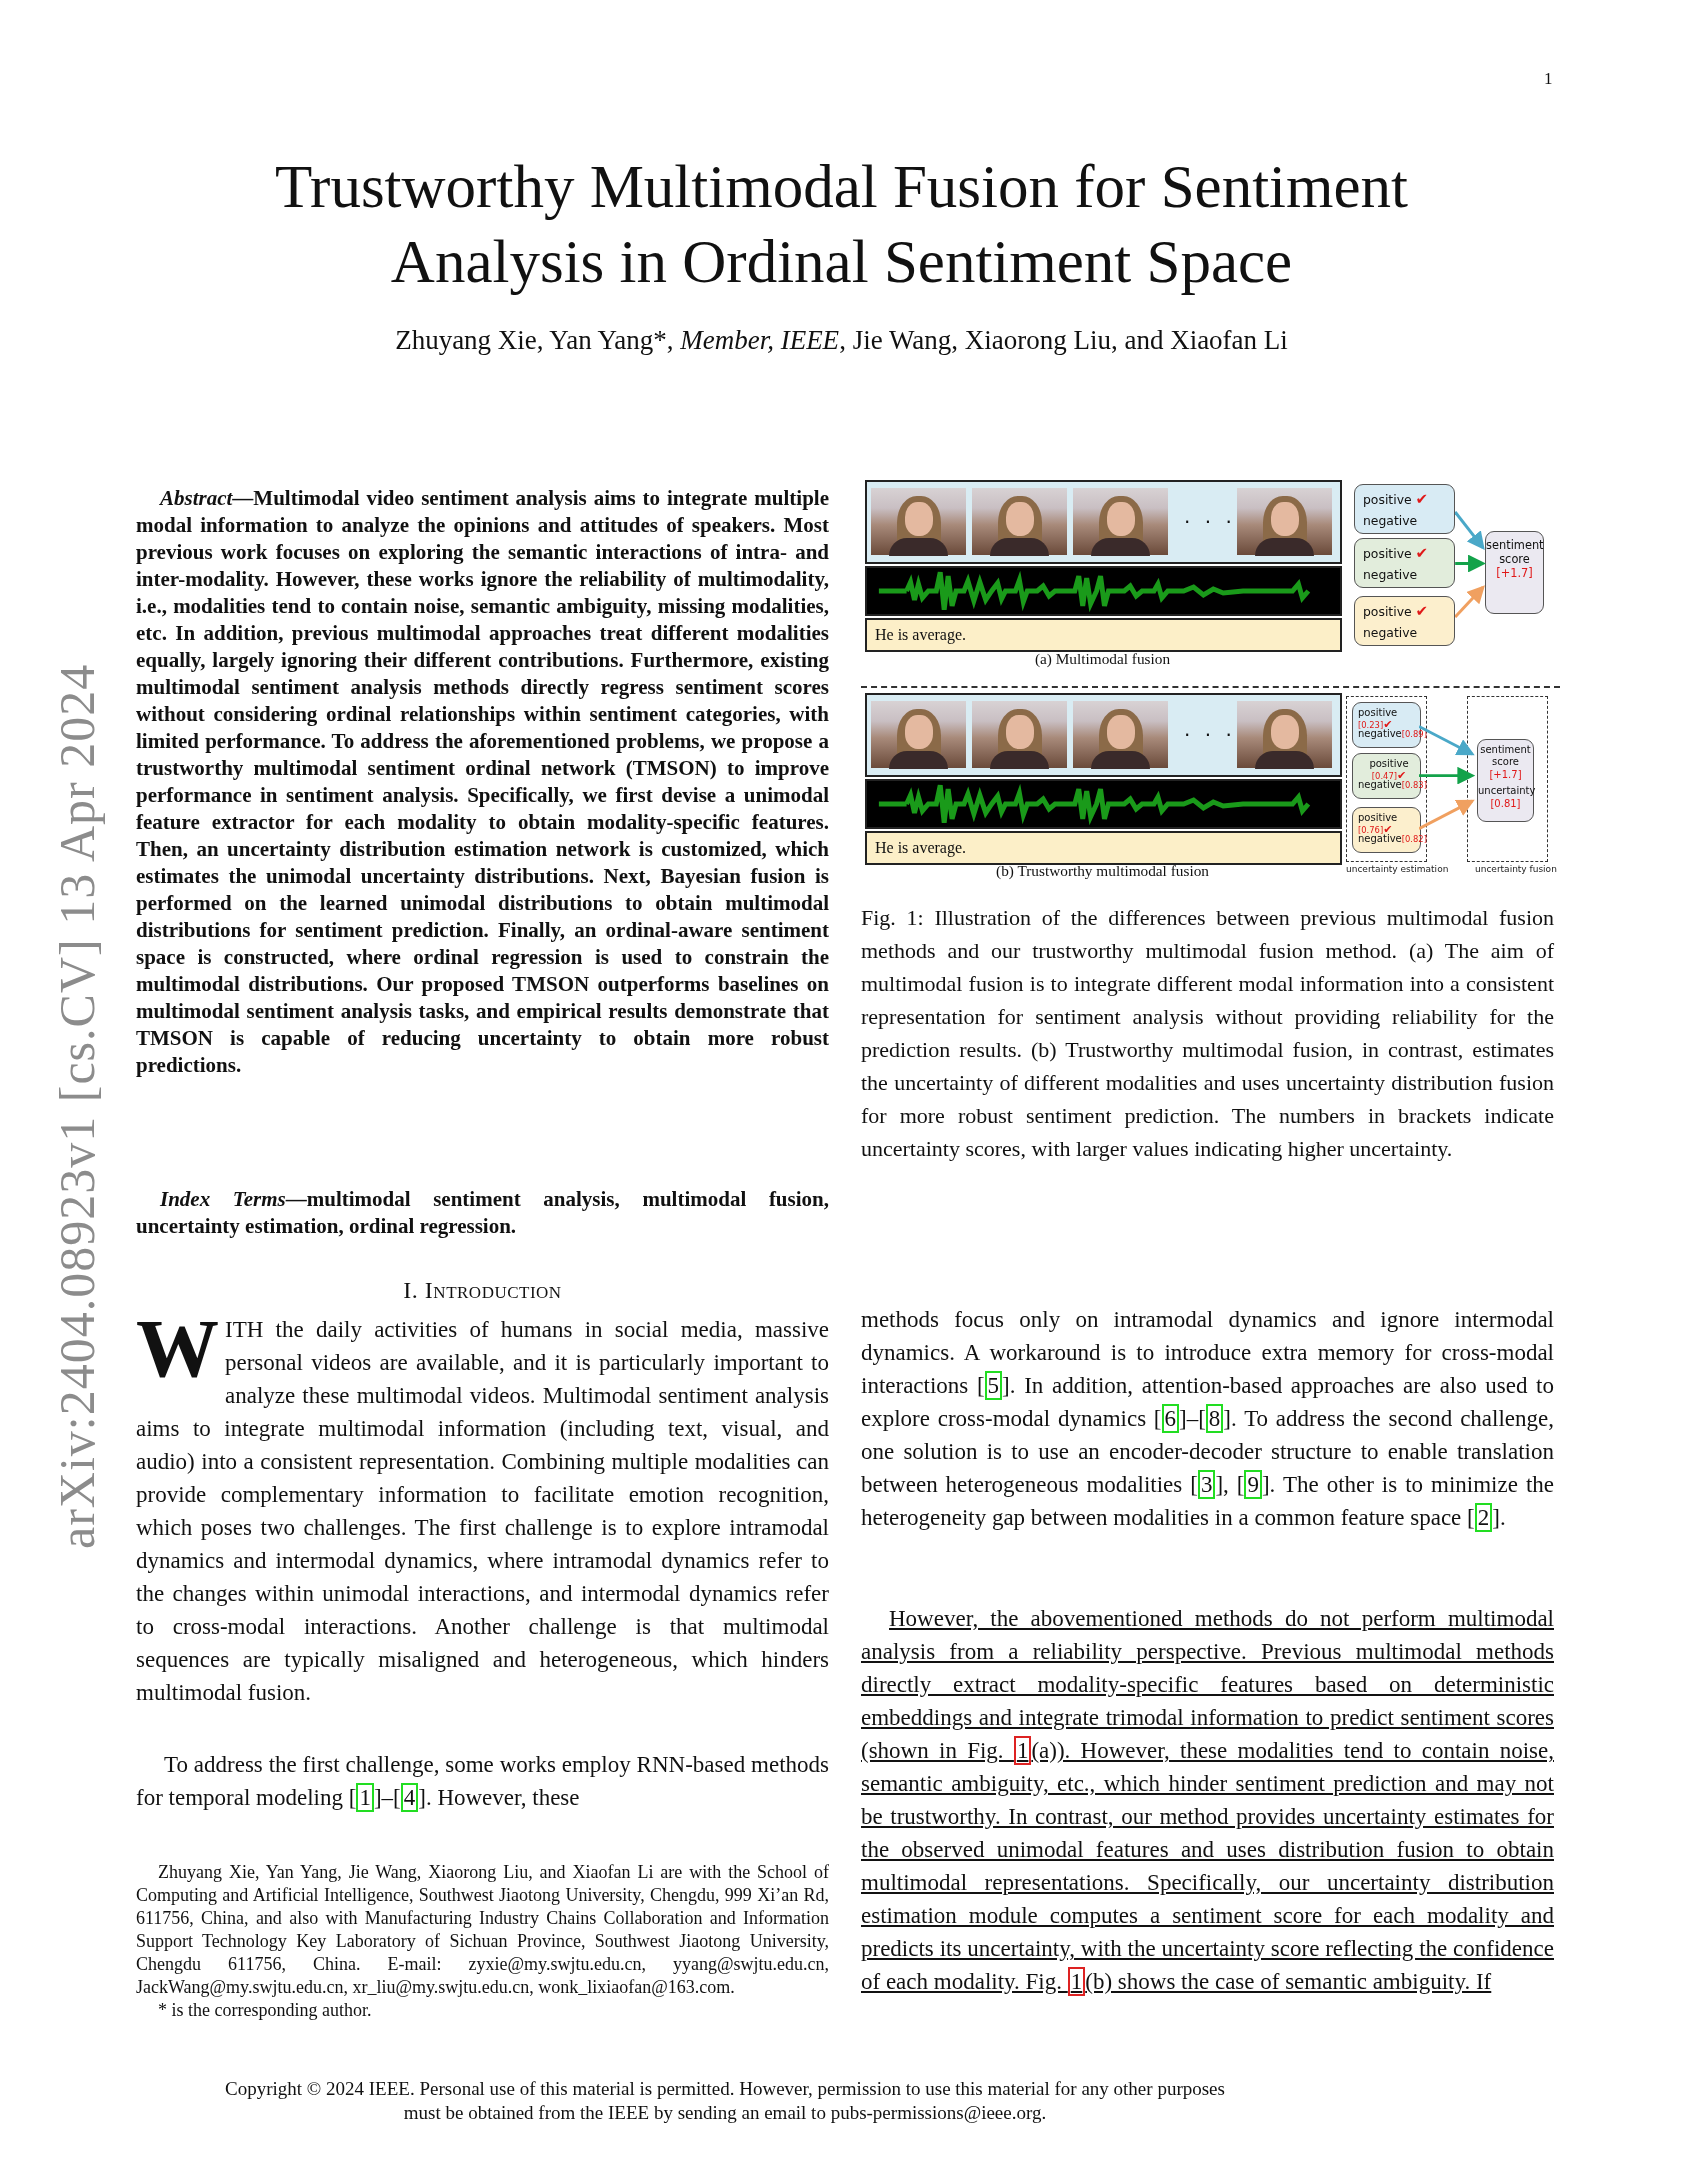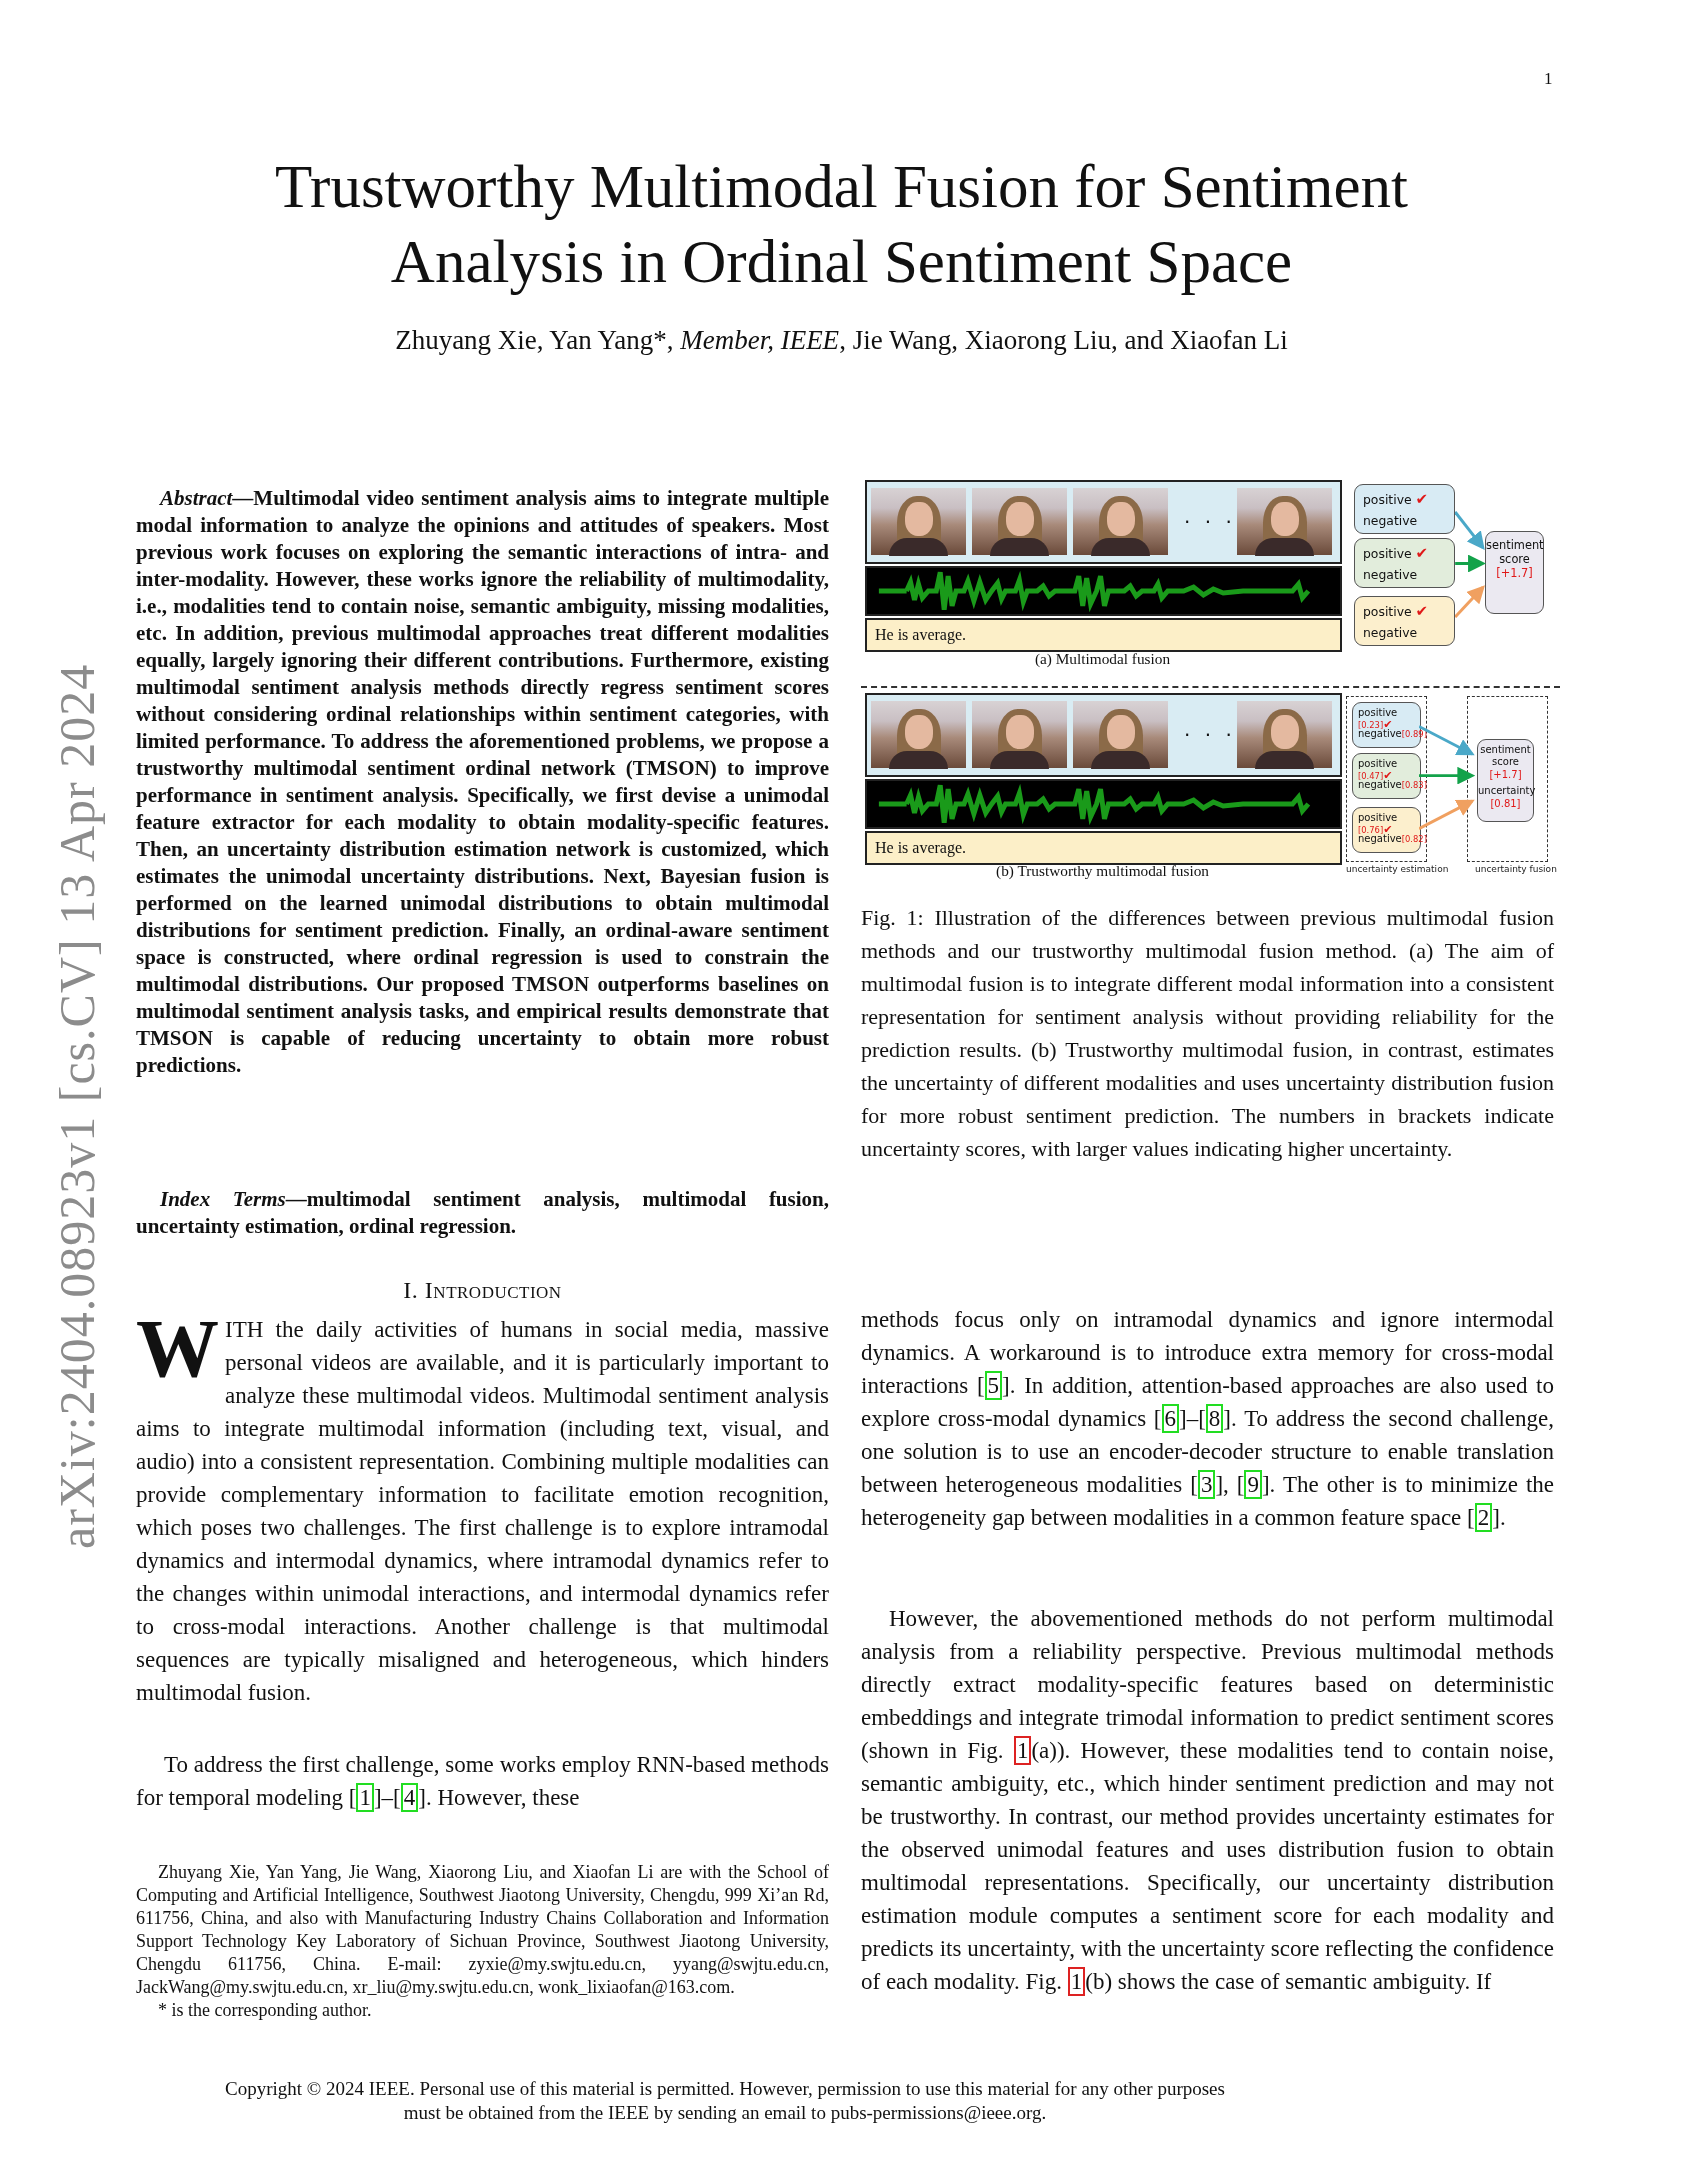--- a/index.html
+++ b/index.html
@@ -17,21 +17,21 @@
   .index { top: 1186px; font-weight: bold; font-size: 21px; line-height: 27px; text-indent: 24px; }
   .sec-head { position: absolute; top: 1277px; left: 136px; width: 693px; text-align: center; font-size: 24px; letter-spacing: 0.5px; }
   .sec-head .sc { font-variant: small-caps; }
   .body-text { font-size: 23px; line-height: 33px; }
   .intro-p1 { top: 1313px; }
   .dropcap { float: left; font-size: 83px; line-height: 63px; font-weight: bold; margin: 4px 6px 0 0; }
   .intro-p2 { top: 1748px; text-indent: 28px; }
   .footnote { position: absolute; top: 1861px; left: 136px; width: 693px; font-size: 18px; line-height: 23px; text-align: justify; }
   .footnote p { margin: 0; text-indent: 22px; }
   .right-p1 { top: 1303px; }
-  .right-p2 { top: 1602px; text-indent: 28px; }
+  .right-p2 { top: 1602px; text-indent: 28px; text-decoration: underline; }
   .cite-g { border: 2px solid #22dd22; padding: 0 1px; }
   .cite-r { border: 2px solid #dd2222; padding: 0 1px; }
   .copyright { position: absolute; top: 2077px; left: 0; width: 1450px; text-align: center; font-size: 19px; line-height: 24px; }
   .caption { top: 901px; font-size: 22px; line-height: 33px; }
 
   
   .figure { position: absolute; left: 861px; top: 480px; width: 703px; height: 411px; font-family: "DejaVu Sans", sans-serif; }
   .modal-panel { position: absolute; left: 4px; width: 475px; }
   .video-strip { position: absolute; left: 0; width: 473px; height: 80px; background: #d9ecf3; border: 2px solid #222; }
   .frame { position: absolute; top: 6px; width: 95px; height: 67px; background: linear-gradient(180deg,#d8d2d4 0%,#c9bfc3 30%,#a88a7a 55%,#6a4a3a 100%); }
@@ -200,21 +200,21 @@
     <div class="text-strip" style="top:138px;">He is average.</div>
   </div>
 
   <div class="dash-box" style="left:485px; top:216px; width:79px; height:164px;"></div>
   <div class="dash-box" style="left:606px; top:216px; width:79px; height:164px;"></div>
 
   <div class="sbox blue" style="left:491px; top:222px; width:67px; height:44px; font-size:10px;">
     <span class="pos" style="left:5px;top:4px;"><span>positive</span> <span class="unc">[0.23]</span><span class="check" style="font-size:11px;">✔</span></span>
     <span class="neg" style="left:5px;top:25px;"><span>negative</span><span class="unc">[0.89]</span></span>
   </div>
-  <div class="sbox green" style="left:491px; top:273px; width:67px; height:44px; font-size:10px;">
+  <div class="sbox green" style="left:491px; top:273px; width:67px; height:44px; font-size:10px;text-align:center;">
     <span class="pos" style="left:5px;top:4px;"><span>positive</span> <span class="unc">[0.47]</span><span class="check" style="font-size:11px;">✔</span></span>
     <span class="neg" style="left:5px;top:25px;"><span>negative</span><span class="unc">[0.83]</span></span>
   </div>
   <div class="sbox orange" style="left:491px; top:327px; width:67px; height:44px; font-size:10px;">
     <span class="pos" style="left:5px;top:4px;"><span>positive</span> <span class="unc">[0.76]</span><span class="check" style="font-size:11px;">✔</span></span>
     <span class="neg" style="left:5px;top:25px;"><span>negative</span><span class="unc">[0.82]</span></span>
   </div>
   <div class="score-box" style="left:616px; top:259px; width:55px; height:77px; font-size:10px; line-height:12.4px; padding-top:4px;">
     <div>sentiment</div>
     <div>score</div>

